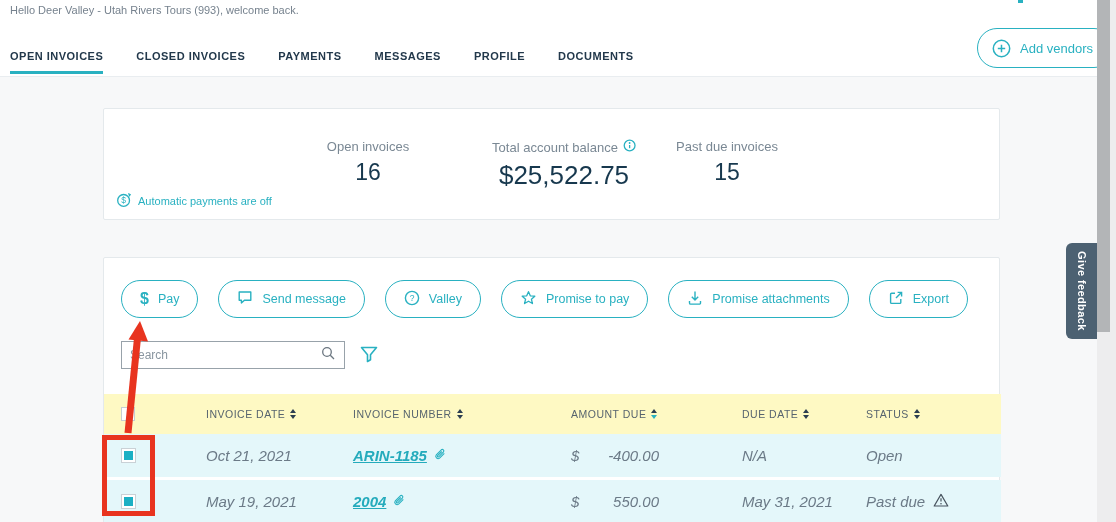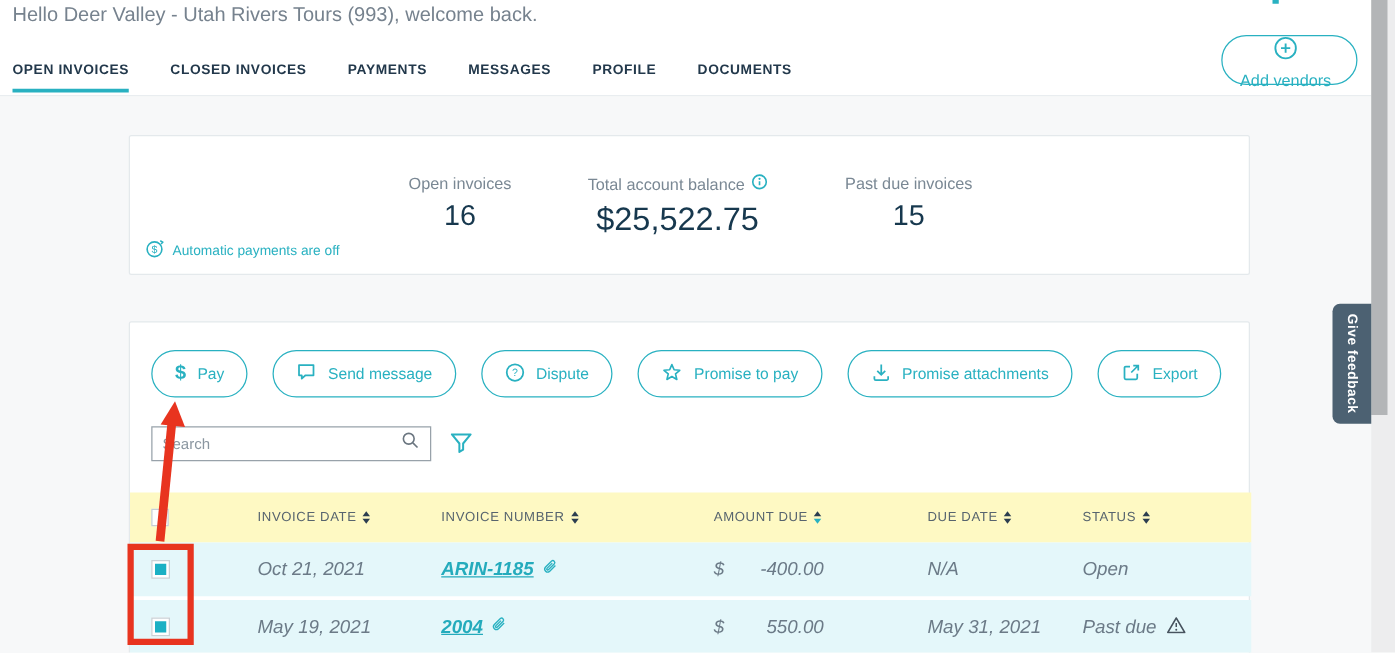--- a/index.html
+++ b/index.html
@@ -3,26 +3,26 @@
 <meta charset="utf-8">
 <style>
   * { margin:0; padding:0; box-sizing:border-box; }
   html,body { width:1116px; height:522px; }
   body { font-family:"Liberation Sans", sans-serif; background:#f7f8f9; overflow:hidden; }
   #app { position:relative; width:1116px; height:522px; }
 
   
   .top { position:absolute; left:0; top:0; width:1116px; height:77px; background:#ffffff;
          border-bottom:1px solid #e9edf0; }
-  .greeting { position:absolute; left:10px; top:4px; font-size:16px; color:#76828e; }
+  .greeting { position:absolute; left:10px; top:4px; font-size:11px; color:#76828e; }
   .mini-mark { position:absolute; left:1018px; top:0; width:5px; height:3px; background:#29b1c1; }
 
   .add-vendors { position:absolute; left:977px; top:28px; height:40px; padding:0 20px 0 14px;
     display:flex; align-items:center; gap:9px; background:#fff; border:1.5px solid #29b1c1;
-    border-radius:20px; color:#29b1c1; font-size:13px; cursor:pointer; z-index:5;flex-direction:column;}
+    border-radius:20px; color:#29b1c1; font-size:13px; cursor:pointer; z-index:5;}
   .add-vendors svg { display:block; }
 
   .tabs { position:absolute; left:10px; top:50px; display:flex; gap:33px; }
   .tab { font-size:11px; font-weight:bold; letter-spacing:.5px; color:#22384b;
          padding-bottom:9px; border-bottom:3px solid transparent; cursor:pointer; }
   .tab.active { border-bottom-color:#29b1c1; }
 
   
   .card { position:absolute; background:#fff; border:1px solid #e4e9ec; border-radius:2px; }
   #summary-card { left:103px; top:108px; width:897px; height:112px; }
@@ -110,21 +110,21 @@
       <div class="tab">PROFILE</div>
       <div class="tab">DOCUMENTS</div>
     </div>
   </div>
 
   <div class="card" id="summary-card">
     <div class="stat" style="left:264px">
       <div class="lbl">Open invoices</div>
       <div class="val">16</div>
     </div>
-    <div class="stat balance" style="left:438px">
+    <div class="stat balance" style="left:460px">
       <div class="lbl">
         <span>Total account balance</span>
         <span>
           <svg width="13" height="13" viewBox="0 0 13 13">
               <circle cx="6.5" cy="6.5" r="5.4" fill="none" stroke="#29b1c1" stroke-width="1.3"></circle>
               <circle cx="6.5" cy="4" r="0.9" fill="#29b1c1"></circle>
               <path d="M6.5 6v3.2" stroke="#29b1c1" stroke-width="1.3"></path>
             </svg>
         </span>
       </div>
@@ -161,21 +161,21 @@
         </span>
         <span>Send message</span>
       </button>
       <button class="abtn">
         <span>
           <svg width="16" height="16" viewBox="0 0 16 16">
               <circle cx="8" cy="8" r="6.6" fill="none" stroke="#29b1c1" stroke-width="1.4"></circle>
               <text x="8" y="11" font-size="8.5" text-anchor="middle" fill="#29b1c1" font-family="Liberation Sans, sans-serif">?</text>
             </svg>
         </span>
-        <span>Dispute</span>
+        <span>Valley</span>
       </button>
       <button class="abtn">
         <span>
           <svg width="17" height="16" viewBox="0 0 18 17">
               <path d="M9 1.8l1.9 4.4 4.8.4-3.6 3.1 1.1 4.7L9 11.9l-4.2 2.5 1.1-4.7-3.6-3.1 4.8-.4z" fill="none" stroke="#29b1c1" stroke-width="1.4" stroke-linejoin="round"></path>
             </svg>
         </span>
         <span>Promise to pay</span>
       </button>
       <button class="abtn">

